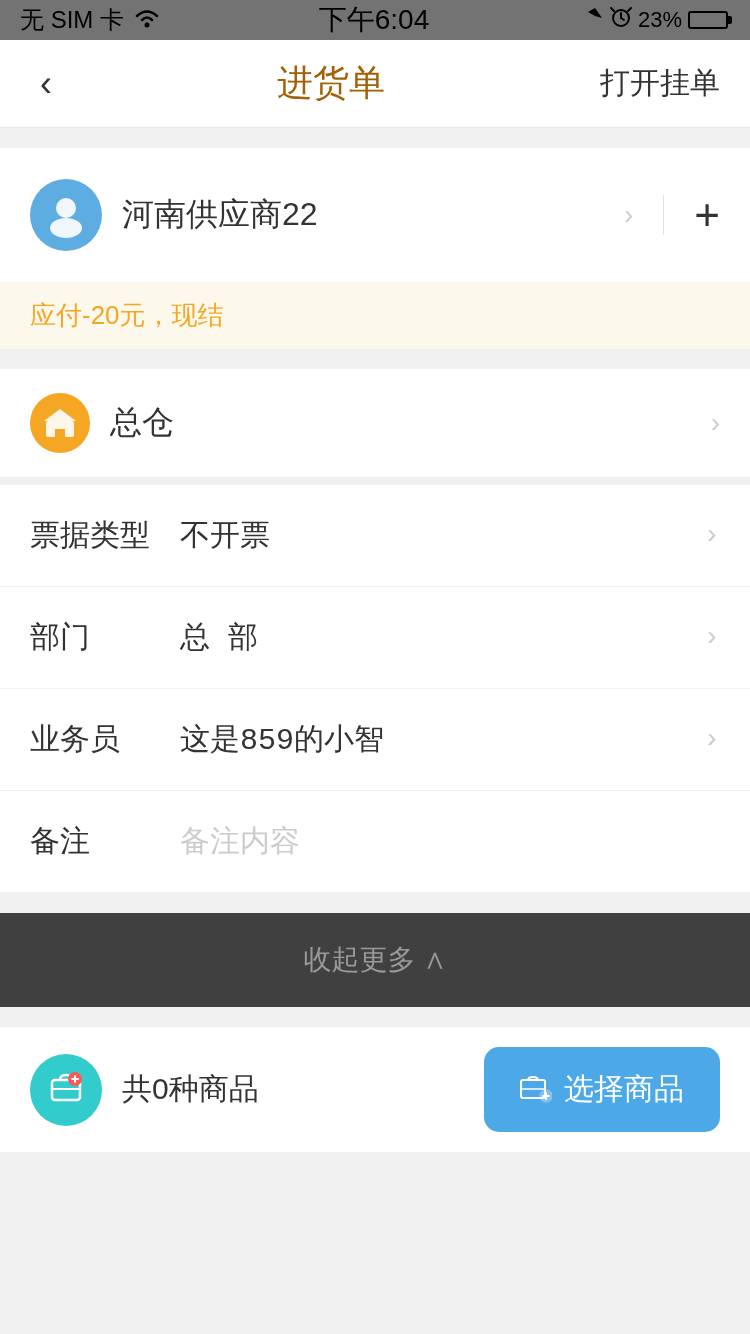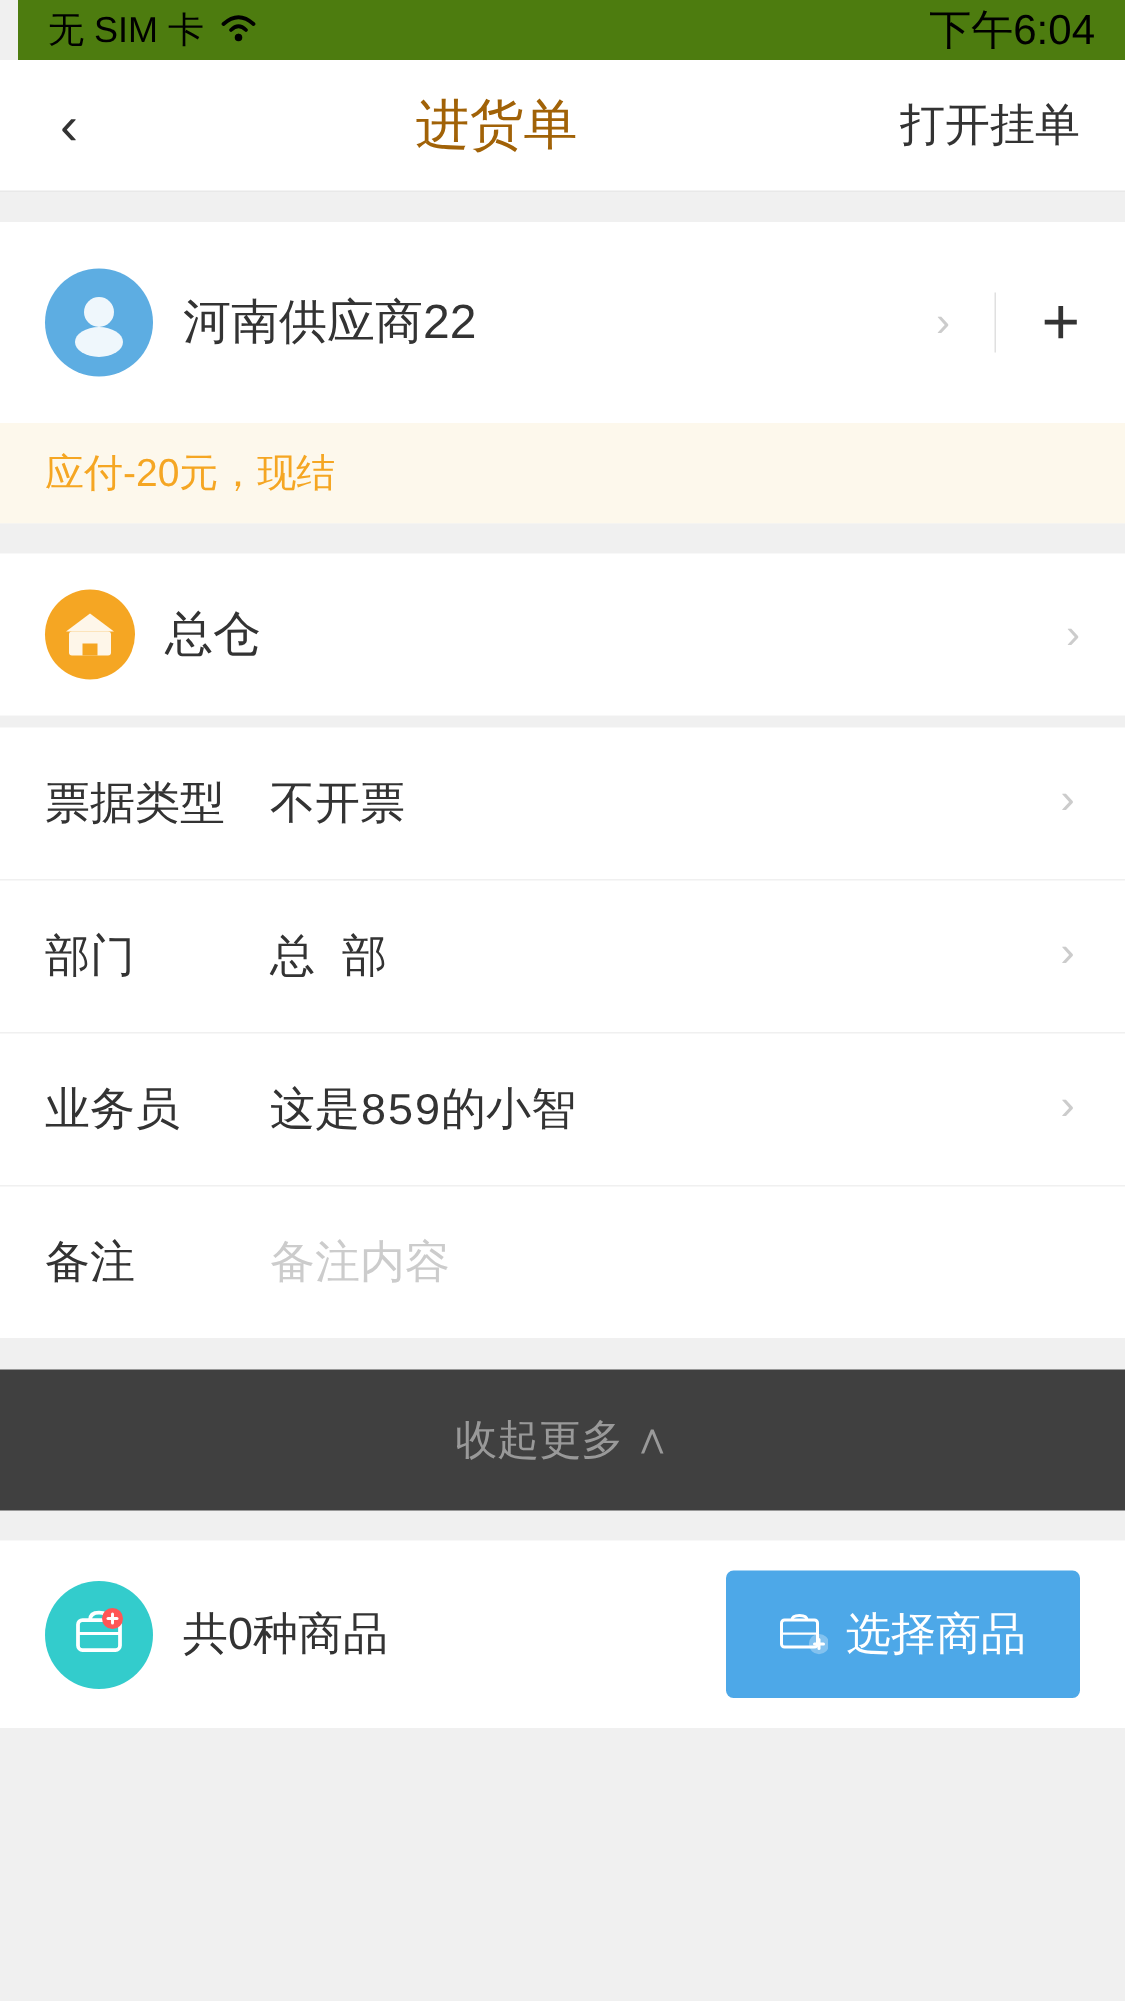--- a/index.html
+++ b/index.html
@@ -9,28 +9,27 @@
       min-height: 1334px;
       font-family: -apple-system, "PingFang SC", "Helvetica Neue", sans-serif;
       background: #f0f0f0;
       font-size: 28px;
       color: #333;
     }
 
     
     .status-bar {
       height: 40px;
-      background: #4d7c0f;
+      background: #737373;
       display: flex;
       align-items: center;
       justify-content: space-between;
       padding: 0 20px;
       font-size: 24px;
       color: #000;
-      margin-left: 12px;
     }
     .status-left { display: flex; align-items: center; gap: 8px; }
     .status-center { font-size: 28px; font-weight: 500; }
     .status-right { display: flex; align-items: center; gap: 6px; font-size: 22px; }
 
     
     .nav-bar {
       height: 88px;
       background: #fff;
       display: flex;
@@ -219,21 +218,21 @@
     .goods-count {
       flex: 1;
       font-size: 30px;
       color: #333;
     }
     .select-btn {
       background: #4da8e8;
       color: #fff;
       font-size: 30px;
       padding: 22px 36px;
-      border-radius: 5px;
+      border-radius: 15px;
       cursor: pointer;
       display: flex;
       align-items: center;
       gap: 12px;
       border: none;
       white-space: nowrap;
     }
 
     
     .page-bg {
@@ -282,20 +281,40 @@
     <span>
       <svg width="30" height="22" viewBox="0 0 30 22">
         <path d="M15 18 L15 18" stroke="#000" stroke-width="3" stroke-linecap="round"></path>
         <path d="M10 14 Q15 9 20 14" stroke="#000" stroke-width="2.5" fill="none" stroke-linecap="round"></path>
         <path d="M5 10 Q15 1 25 10" stroke="#000" stroke-width="2.5" fill="none" stroke-linecap="round"></path>
         <circle cx="15" cy="19" r="2.5" fill="#000"></circle>
       </svg>
     </span>
   </div>
   <div class="status-center">下午6:04</div>
+  <div class="status-right">
+    <span>
+      <svg width="18" height="22" viewBox="0 0 18 22" fill="none">
+        <path d="M2 6 L9 2 L16 12 L9 10 Z" fill="#000"></path>
+      </svg>
+    </span>
+    <span>
+      <svg width="22" height="22" viewBox="0 0 22 22">
+        <circle cx="11" cy="12" r="8" stroke="#000" stroke-width="2" fill="none"></circle>
+        <line x1="11" y1="12" x2="11" y2="7" stroke="#000" stroke-width="2" stroke-linecap="round"></line>
+        <line x1="11" y1="12" x2="14" y2="14" stroke="#000" stroke-width="2" stroke-linecap="round"></line>
+        <path d="M4 5 L1 2" stroke="#000" stroke-width="2" stroke-linecap="round"></path>
+        <path d="M18 5 L21 2" stroke="#000" stroke-width="2" stroke-linecap="round"></path>
+      </svg>
+    </span>
+    <span>23%</span>
+    <span class="battery">
+      <span class="battery-body"><span class="battery-fill"></span></span>
+    </span>
+  </div>
 </div>
 
 <div class="nav-bar">
   <span class="nav-back">‹</span>
   <span class="nav-title">进货单</span>
   <span class="nav-action">打开挂单</span>
 </div>
 
 <div class="section-gap"></div>
 

